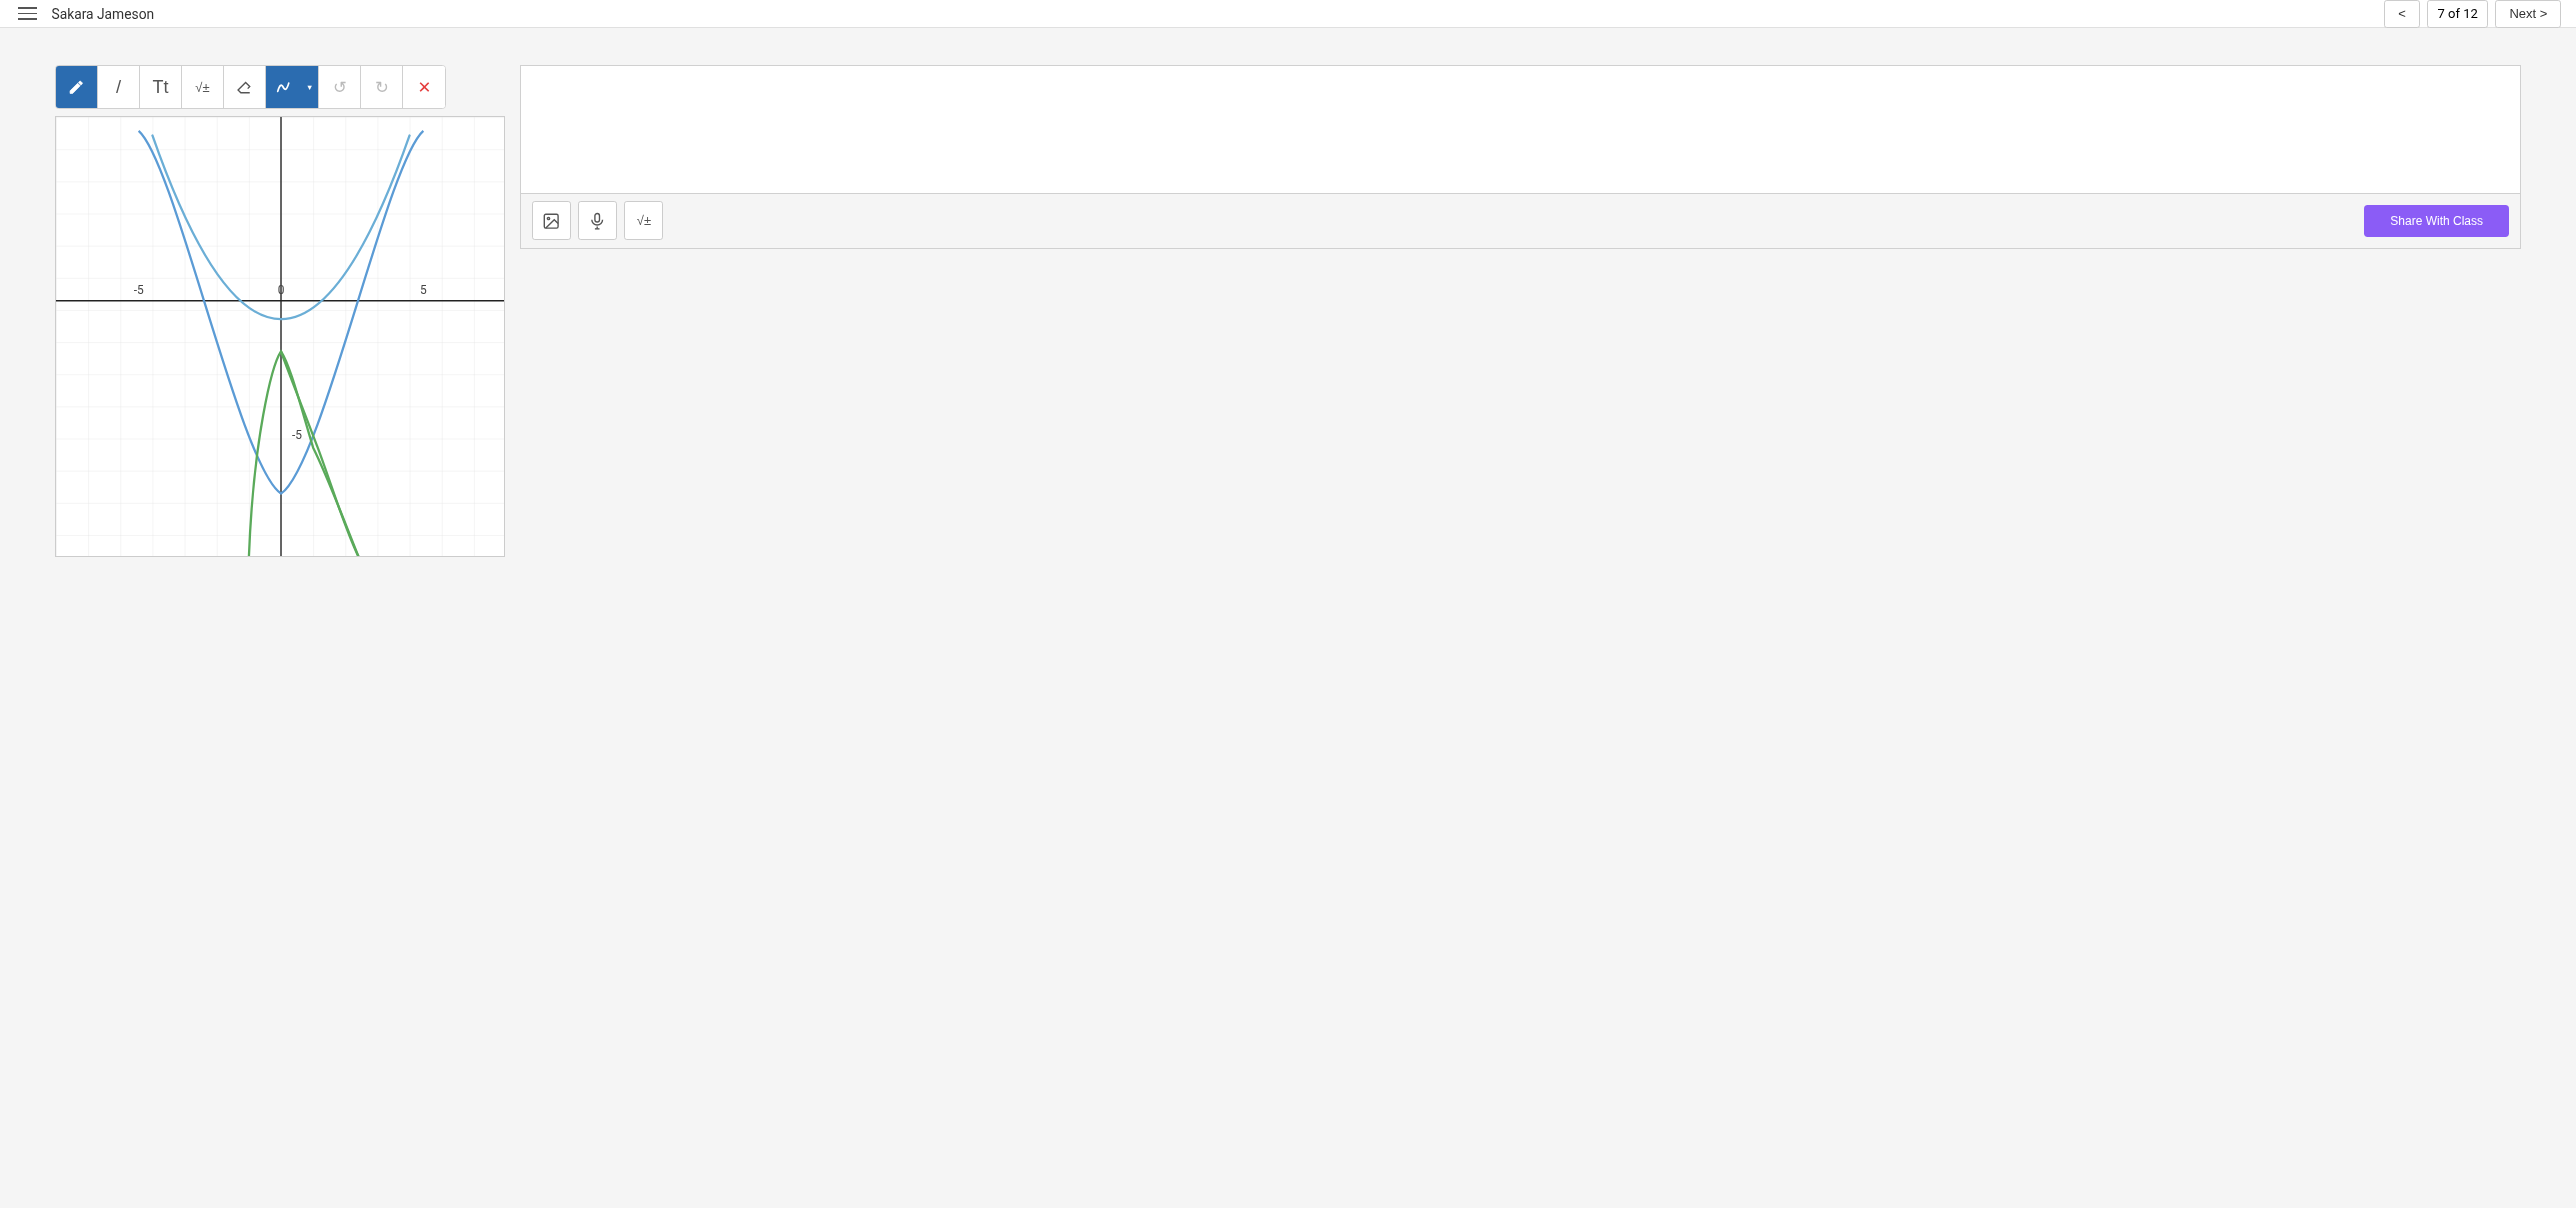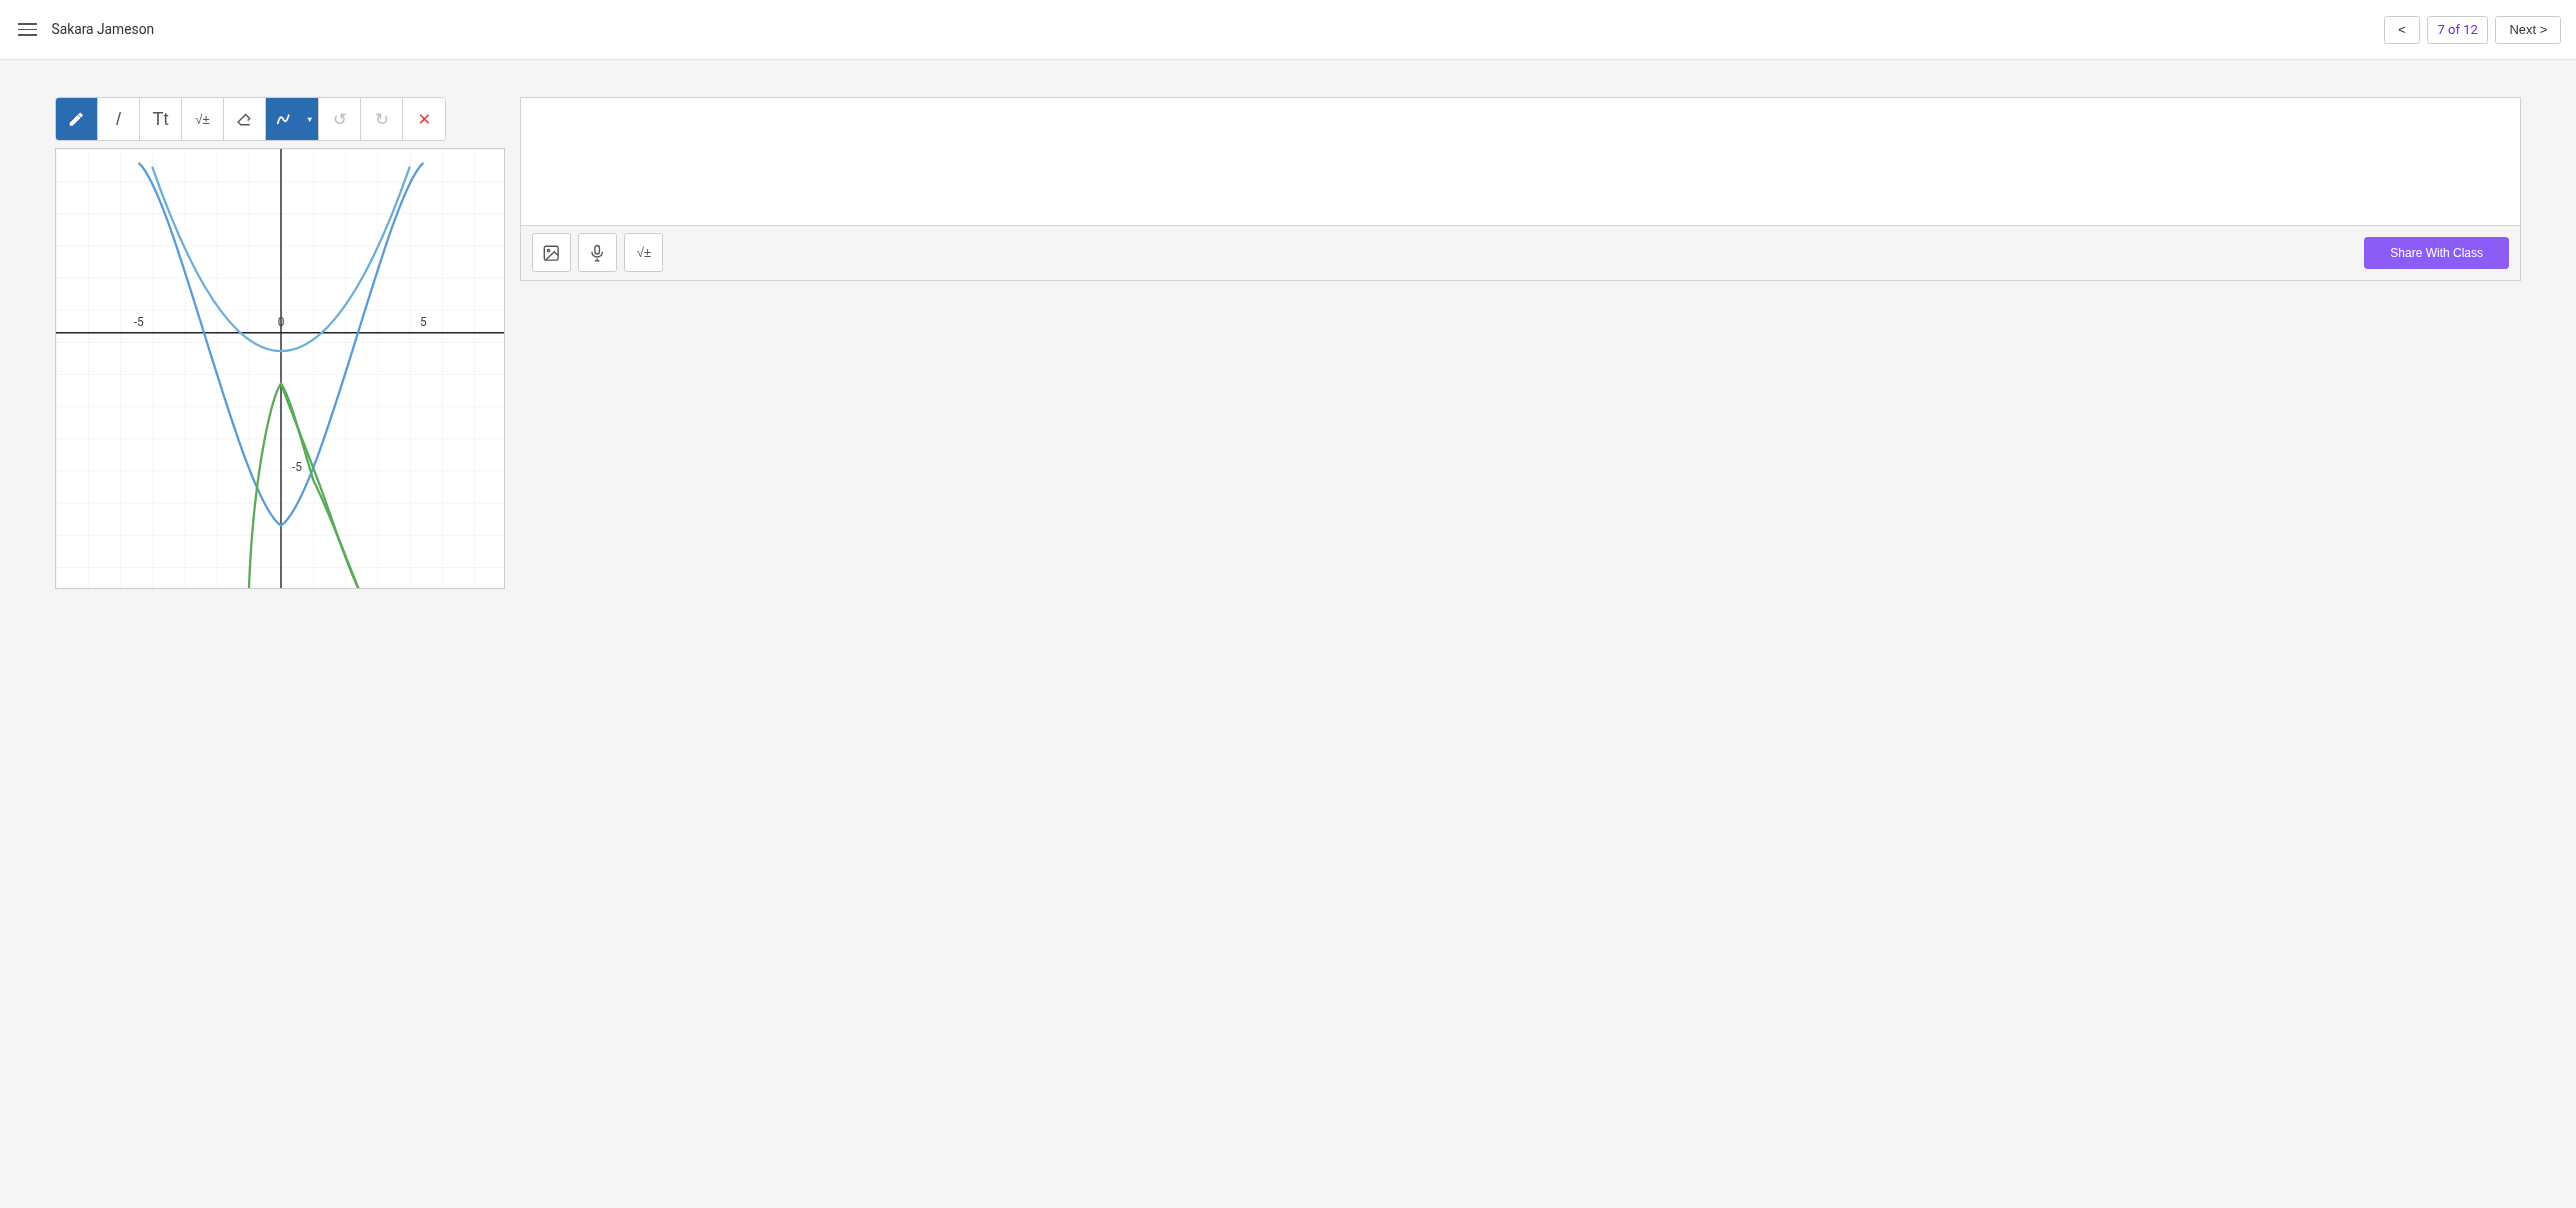--- a/index.html
+++ b/index.html
@@ -9,21 +9,21 @@
       min-height: 100vh;
     }
     
     .header {
       display: flex;
       align-items: center;
       justify-content: space-between;
       padding: 7.4px 14.7px;
       background: #fff;
       border-bottom: 0.9px solid #e0e0e0;
-      height: 60px;
+      height: 28px;
     }
     .header-left {
       display: flex;
       align-items: center;
       gap: 11px;
     }
     .hamburger {
       display: flex;
       flex-direction: column;
       gap: 3.7px;
@@ -49,21 +49,21 @@
       border: 0.9px solid #ccc;
       background: #fff;
       padding: 5.5px 13px;
       font-size: 13px;
       cursor: pointer;
       color: #333;
       border-radius: 2.8px;
     }
     .page-indicator {
       font-size: 13px;
-      color: #6d28d9;
+      color: #000000;
       padding: 5.5px 9.2px;
       border: 0.9px solid #ccc;
       border-radius: 2.8px;
       background: #fff;
     }
 
     
     .main {
       padding: 37px 55px;
     }

